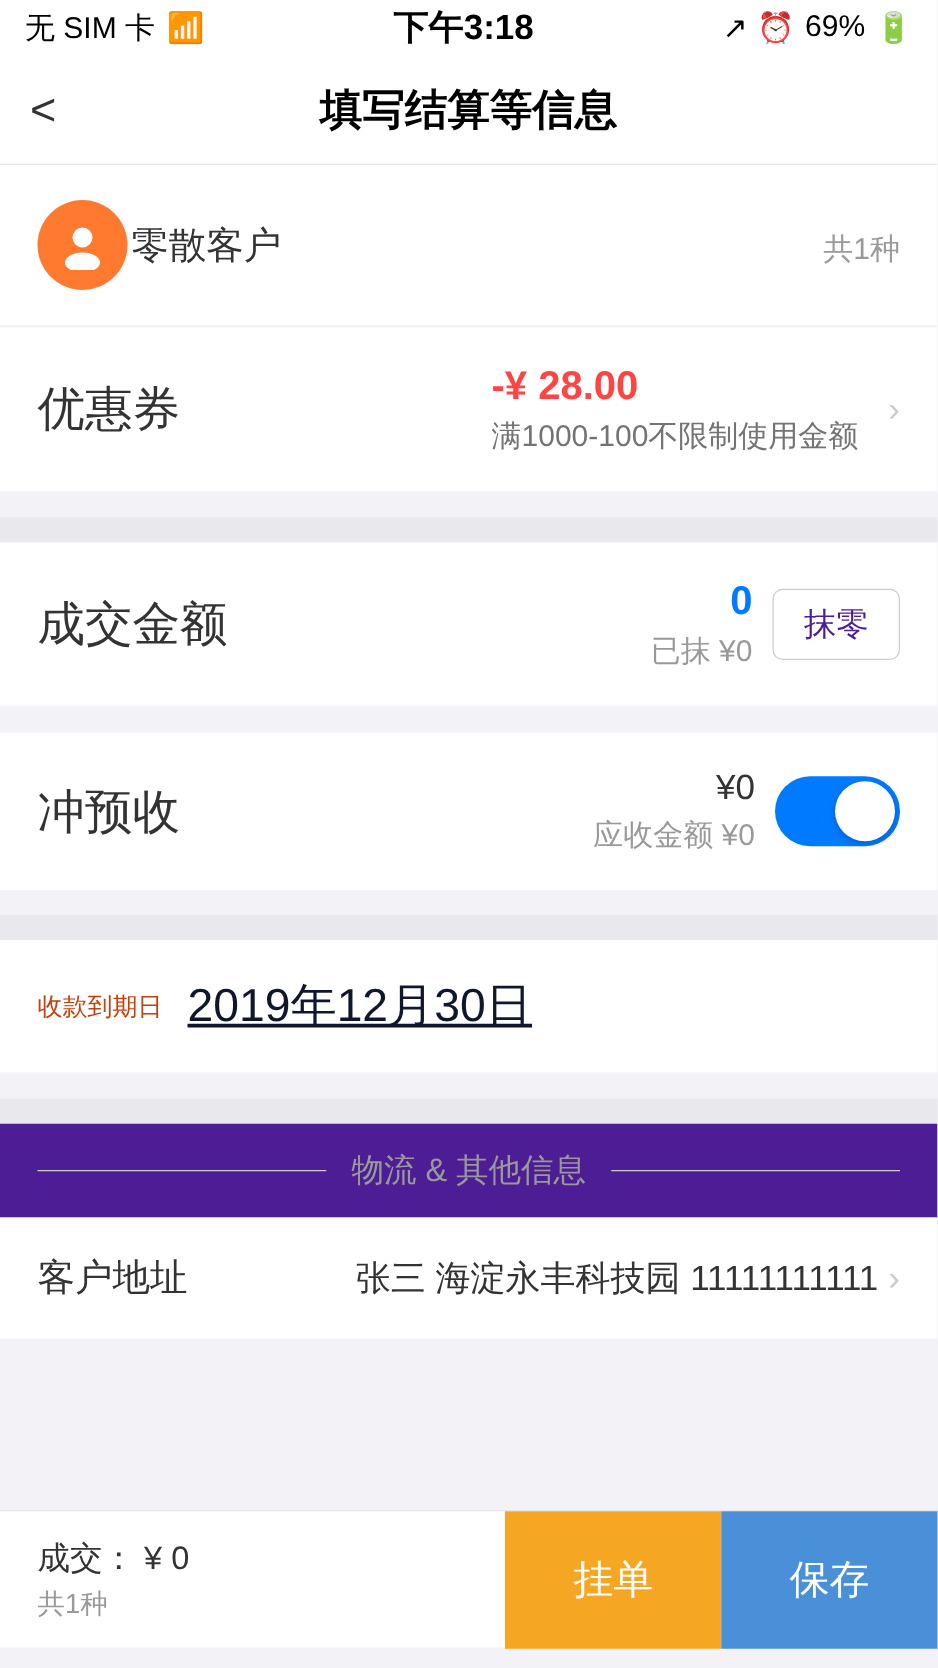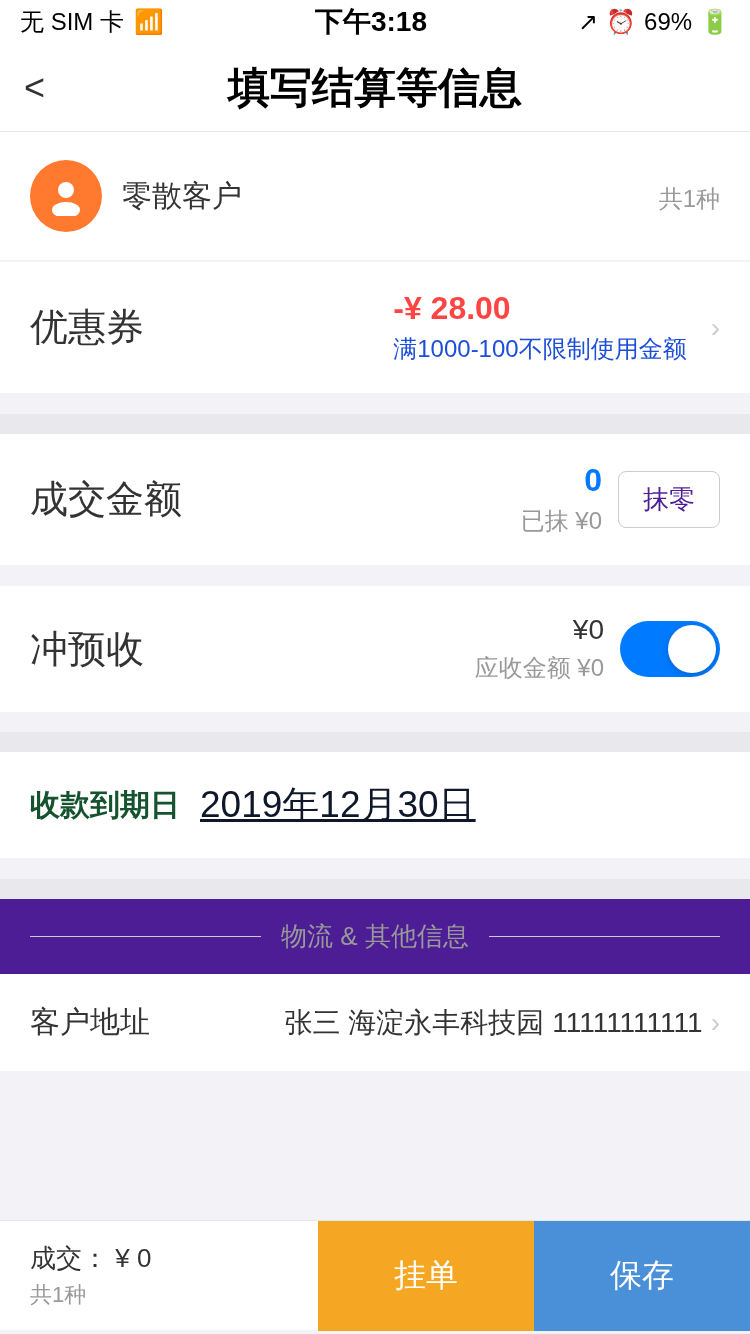--- a/index.html
+++ b/index.html
@@ -40,21 +40,21 @@
       border-bottom: 1px solid #e5e5ea;
     }
     .nav-back {
       position: absolute;
       left: 24px;
       font-size: 36px;
       color: #333;
       cursor: pointer;
     }
     .nav-title {
-      font-size: 42px;
+      font-size: 34px;
       font-weight: 600;
       color: #000;
     }
 
     
     .content {
       background: #f2f2f7;
       padding-bottom: 120px;
     }
 
@@ -66,21 +66,21 @@
 
     
     .customer-row {
       background: #fff;
       padding: 28px 30px;
       display: flex;
       align-items: center;
       justify-content: space-between;
       margin-bottom: 2px;
     }
-    .customer-left { display: flex; align-items: center; gap: 20px; }
+    .customer-left { display: flex; align-items: center; gap: 3px; }
     .customer-avatar {
       width: 72px; height: 72px;
       background: #ff7a2f;
       border-radius: 50%;
       display: flex; align-items: center; justify-content: center;
       font-size: 36px; color: white;
     }
     .customer-name { font-size: 30px; color: #333; font-weight: 500; }
     .customer-right { text-align: right; }
     .customer-total { font-size: 28px; color: #333; }
@@ -94,21 +94,21 @@
       align-items: center;
       justify-content: space-between;
       border-bottom: 1px solid #f2f2f7;
       min-height: 90px;
     }
     .row-label { font-size: 38px; color: #333; }
     .row-right { display: flex; align-items: center; gap: 16px; }
     .row-value { font-size: 28px; color: #333; text-align: right; }
     .row-sub { font-size: 24px; color: #999; margin-top: 6px; text-align: right; }
     .discount-amount { color: #ff4444; font-size: 32px; font-weight: 600; }
-    .discount-desc { font-size: 24px; color: #1d4ed8; text-align: right; margin-top: 6px; }
+    .discount-desc { font-size: 24px; color: #737373; text-align: right; margin-top: 6px; }
     .chevron { color: #ccc; font-size: 28px; margin-left: 8px; }
 
     
     .amount-value { color: #007aff; font-size: 32px; font-weight: 600; }
 
     
     .round-zero-btn {
       border: 1px solid #ccc;
       border-radius: 8px;
       padding: 10px 24px;
@@ -166,44 +166,44 @@
 
     
     .date-row {
       background: #fff;
       padding: 28px 30px;
       display: flex;
       align-items: center;
       gap: 20px;
       border-bottom: 1px solid #f2f2f7;
     }
-    .date-label { font-size: 30px; color: #14532d; font-weight: bold; }
+    .date-label { font-size: 20px; color: #c2410c; }
     .date-value { font-size: 37px; color: #0f172a; text-decoration: underline; }
 
     
     .bottom-bar {
       position: fixed;
-      bottom: 4px;
+      bottom: 16px;
       left: 0;
       width: 750px;
       height: 110px;
       background: #fff;
       display: flex;
       align-items: center;
       border-top: 1px solid #e5e5ea;
     }
     .bottom-info {
       flex: 1;
       padding: 0 30px;
     }
     .bottom-deal { font-size: 26px; color: #333; }
     .bottom-count { font-size: 22px; color: #999; margin-top: 4px; }
     .bottom-btn {
       height: 110px;
-      width: 216px;
+      width: 173px;
       font-size: 32px;
       font-weight: 500;
       color: #fff;
       border: none;
       cursor: pointer;
       display: flex; align-items: center; justify-content: center;
     }
     .btn-hang { background: #f5a623; }
     .btn-save { background: #4a90d9; }
 

